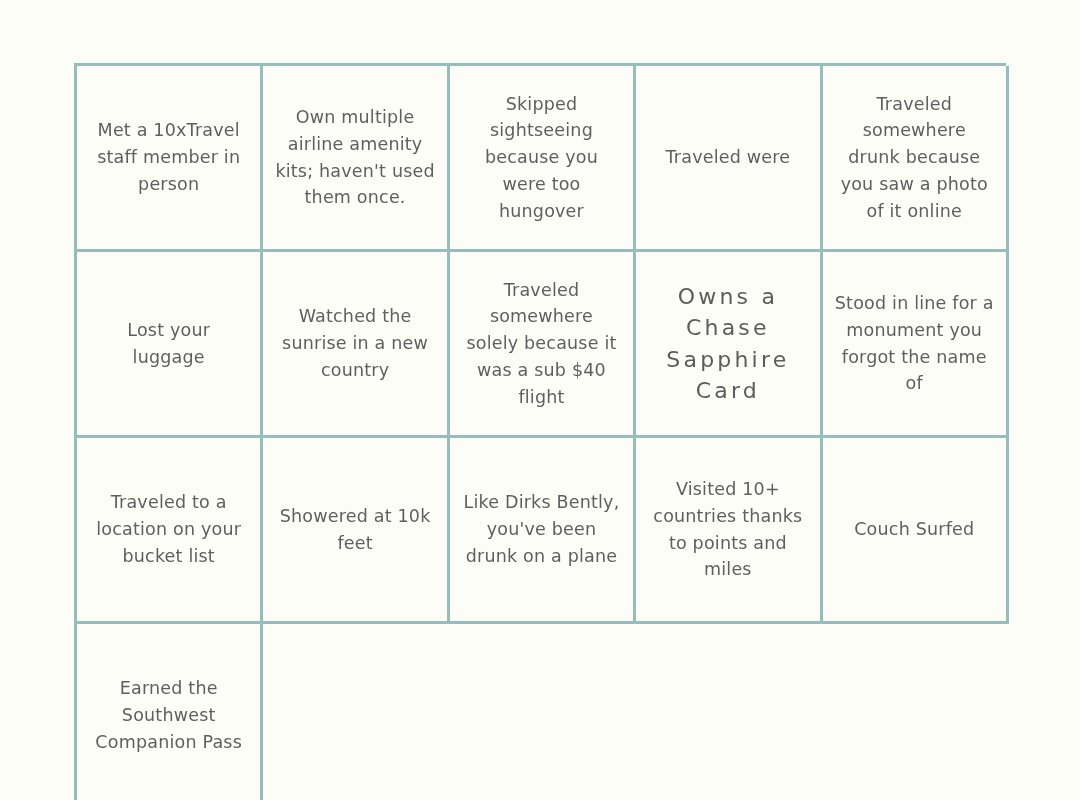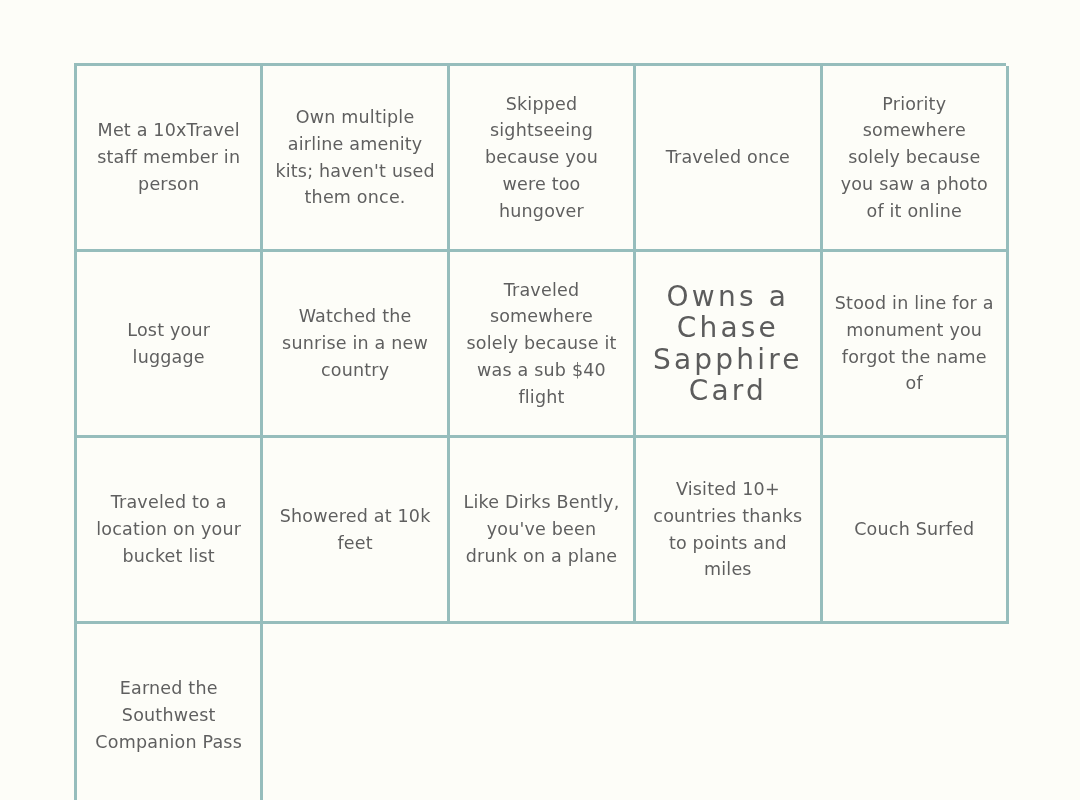--- a/index.html
+++ b/index.html
@@ -35,21 +35,21 @@
     font-family: "DejaVu Sans", sans-serif;
     font-size: 17.5px;
     line-height: 26.7px;
     letter-spacing: 0.2px;
     font-weight: normal;
   }
   .cell span {
     display: block;
   }
   .cell.free {
-    font-size: 28px;
+    font-size: 22px;
     line-height: 31.5px;
     letter-spacing: 3.2px;
     color: #5c5c5c;
   }
 </style>
 </head>
 <body>
 
 <div class="board">
 
@@ -57,24 +57,24 @@
       <span>Met a 10xTravel staff member in person</span>
     </div>
   <div class="cell">
       <span>Own multiple airline amenity kits; haven't used them once.</span>
     </div>
 
   <div class="cell">
       <span>Skipped sightseeing because you were too hungover</span>
     </div>
   <div class="cell">
-      <span>Traveled once</span>
+      <span>Traveled were</span>
     </div>
   <div class="cell">
-      <span>Priority somewhere solely because you saw a photo of it online</span>
+      <span>Traveled somewhere drunk because you saw a photo of it online</span>
     </div>
   <div class="cell">
       <span>Lost your luggage</span>
     </div>
 
   <div class="cell">
       <span>Watched the sunrise in a new country</span>
     </div>
   <div class="cell">
       <span>Traveled somewhere solely because it was a sub $40 flight</span>

